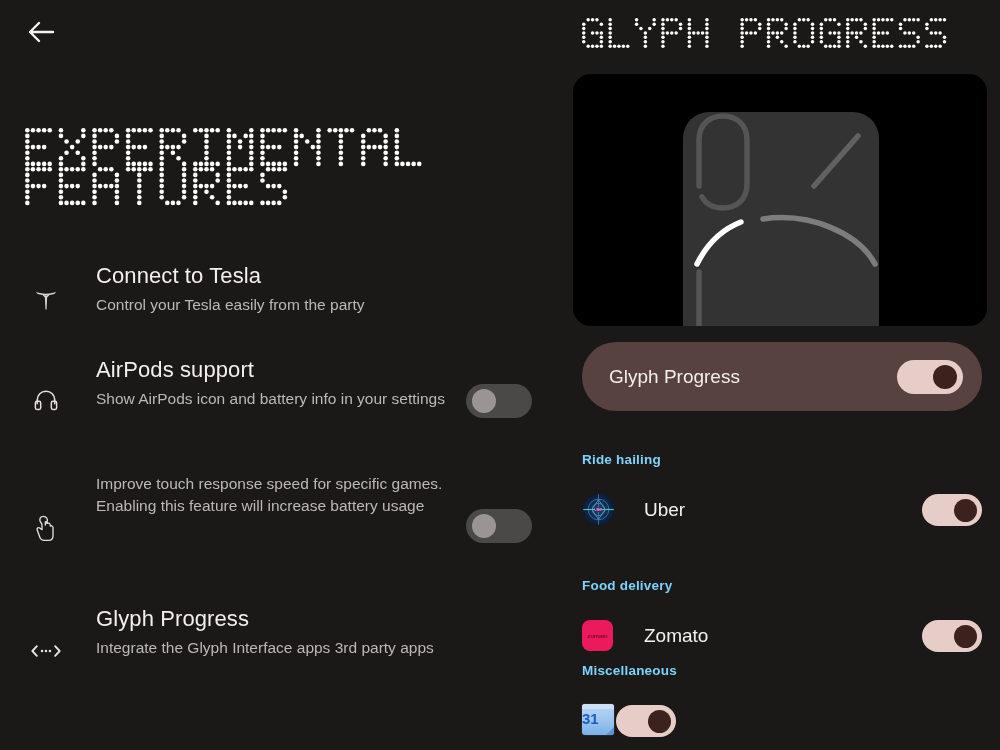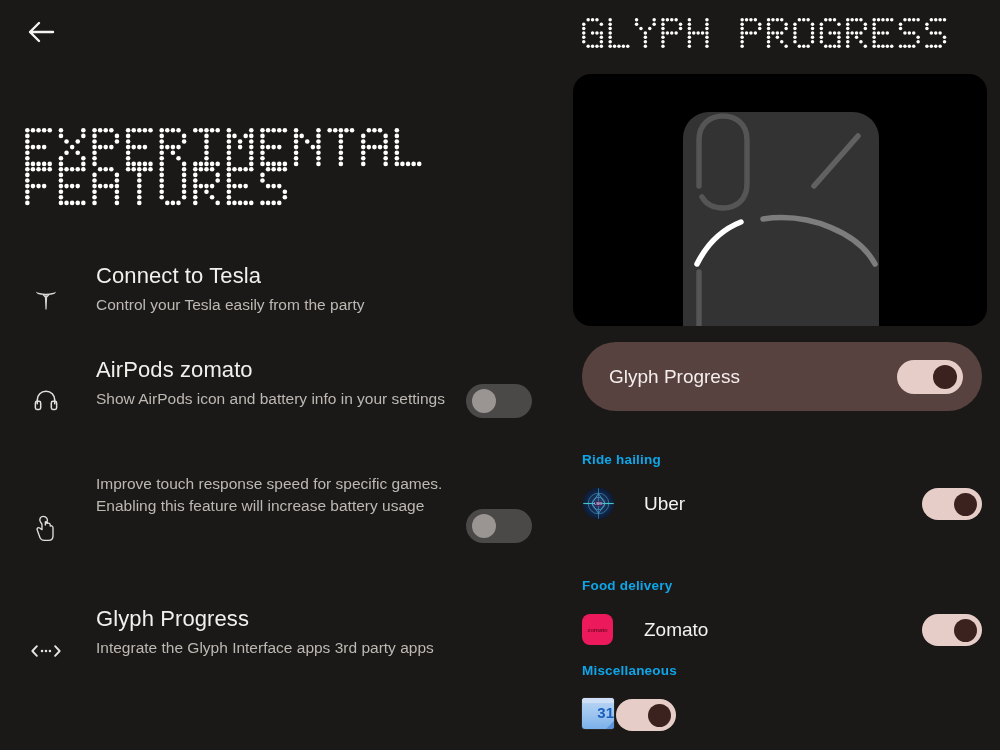--- a/index.html
+++ b/index.html
@@ -90,24 +90,24 @@
     position: absolute; left: 22px; top: 342px;
     width: 400px; height: 69px;
     background: #574240; border-radius: 34px;
     display: flex; align-items: center; justify-content: space-between;
     padding: 0 19px 0 27px; cursor: pointer;
   }
   #glyph-toggle-card .label { font-size: 19px; color: #f4eeec; }
 
   .app-section { position: absolute; left: 22px; width: 400px; }
   .section-header {
-    font-size: 13.5px; color: #0ea5e9; font-weight: 700; letter-spacing: 0.2px;
+    font-size: 13.5px; color: #7dd3fc; font-weight: 700; letter-spacing: 0.2px;
   }
   .app-row {
-    display: flex; align-items: center; margin-top: 20px; cursor: pointer;
+    display: flex; align-items: center; margin-top: 26px; cursor: pointer;
   }
   .app-icon { width: 34px; height: 34px; flex: none; position: relative; }
   .app-name { font-size: 19px; color: #f4f1ef; margin-left: 28px; flex: 1; }
 
   
   .zomato-icon {
     width: 31px; height: 31px; border-radius: 8px;
     background: #ec1a5c;
     display: flex; align-items: center; justify-content: center;
     margin-top: 1px;
@@ -118,21 +118,21 @@
   
   .cal-icon {
     width: 32px; height: 31px; position: relative;
     background: linear-gradient(180deg,#bcd7f5 0%,#9cc4ef 55%,#7ab0ea 100%);
     border-radius: 3px; overflow: hidden;
     box-shadow: 0 0 0 1px #2a2523;
   }
   .cal-icon .bar { position: absolute; left: 0; top: 0; width: 100%; height: 5px; background: #cfe0f6; }
   .cal-icon .num {
     position: absolute; left: 0; right: 0; top: 6px;
-    text-align: right; font-size: 15px; font-weight: 700; color: #1b5fbe;
+    text-align: left; font-size: 15px; font-weight: 700; color: #1b5fbe;
     font-family: "Liberation Sans", sans-serif;
   }
   .cal-icon .fold {
     position: absolute; right: 0; bottom: 0;
     border-width: 0 0 8px 8px; border-style: solid;
     border-color: transparent transparent #5d93d8 transparent;
   }
 </style>
 </head>
 <body>
@@ -492,21 +492,21 @@
 
       <div class="feature-row" style="height:115px;">
         <div class="feature-icon" style="top:30px;">
           <svg width="30" height="30" viewBox="0 0 48 48">
             <path d="M10 30 V24 C10 16, 16 10, 24 10 C32 10, 38 16, 38 24 V30" stroke="#e2dedb" stroke-width="2.6" fill="none" stroke-linecap="round"></path>
             <rect x="7" y="26" width="8.5" height="13" rx="2.6" stroke="#e2dedb" stroke-width="2.4" fill="none"></rect>
             <rect x="32.5" y="26" width="8.5" height="13" rx="2.6" stroke="#e2dedb" stroke-width="2.4" fill="none"></rect>
           </svg>
         </div>
         <div class="feature-text" style="padding-top:6px;">
-          <div class="feature-title">AirPods zomato</div>
+          <div class="feature-title">AirPods support</div>
           <div class="feature-sub">Show AirPods icon and battery info in your settings</div>
         </div>
         <div class="feature-toggle" style="top:34px;">
           <div class="toggle off">
               <div class="knob"></div>
             </div>
         </div>
       </div>
 
       <div class="feature-row" style="height:136px;">

